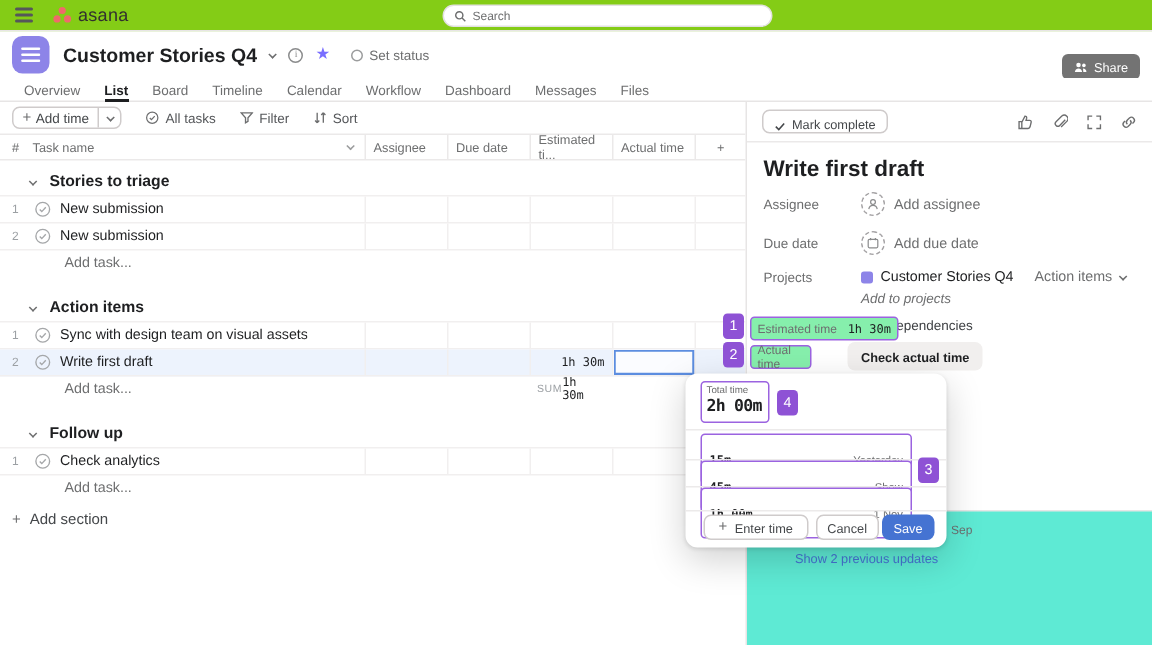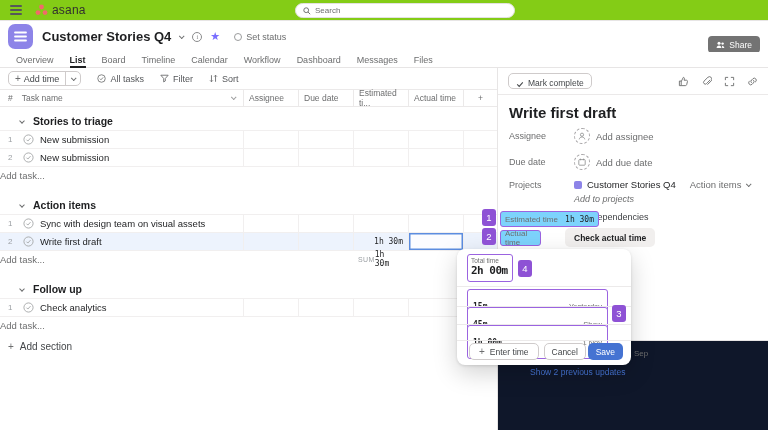--- a/index.html
+++ b/index.html
@@ -58,21 +58,21 @@
   .trow { height:18px; display:flex; align-items:stretch; border-bottom:1px solid #f1efef; font-size:9.5px; }
   .trow .c-cell, .trow .c-plus { border-left:1px solid #f1efef; padding:0; }
   .rnum { width:16px; padding-left:8px; color:#9ca0a4; font-size:8px; display:flex; align-items:center; flex:none; }
   .rcheck { margin-left:7px; display:flex; align-items:center; }
   .rtitle { margin-left:6px; white-space:nowrap; overflow:hidden; }
   .trow.selected { background:#edf3fd; }
   .cell-time { justify-content:flex-end !important; padding-right:5px !important; font-size:8px; display:flex; align-items:center; }
   .cell-selected { box-shadow: inset 0 0 0 1.5px #5c8de0; background:#fbfcff; }
 
   .addrow { height:16px; display:flex; align-items:center; font-size:9.5px; color:#6d6e6f; }
-  .addrow .c-name { }
+  .addrow .c-name { padding-left:43px; }
   .addrow .c-cell, .addrow .c-plus { border-left:none; }
   .sumcell { display:flex; justify-content:space-between; align-items:center; padding:0 5px 0 5px !important; }
   .sum-lbl { font-size:7px; letter-spacing:.4px; color:#9ca0a4; }
   .sum-val { font-size:8px; color:#1e1f21; }
 
   .add-section { display:flex; align-items:center; gap:6px; margin-top:8px; padding-left:8px; font-size:10px; color:#44474a; cursor:pointer; }
   .plus-glyph { font-size:10px; color:#6d6e6f; }
 
   
   .panel { position:absolute; top:68px; left:497px; right:0; bottom:0; background:#fff; border-left:1px solid #e7e5e5; }
@@ -83,21 +83,21 @@
   .fields { padding:0 11px; font-size:9.5px; }
   .frow { display:flex; align-items:center; }
   .flabel { width:65px; color:#6d6e6f; font-size:9px; flex:none; }
   .dashed-circle { width:16px; height:16px; border:1px dashed #a6a4a6; border-radius:50%; display:flex; align-items:center; justify-content:center; margin-right:6px; flex:none; }
   .fval-gray { color:#6d6e6f; }
   .proj-dot { width:8px; height:8px; background:#8d84e8; border-radius:2px; margin-right:5px; flex:none; }
   .proj-sec { color:#6d6e6f; display:flex; align-items:center; gap:5px; margin-left:14px; }
   .sub-link { margin-left:65px; color:#6d6e6f; font-size:9px;font-style:italic; }
   .dep-val { font-size:9px; color:#3f4144; }
 
-  .time-box { position:absolute; border:1.5px solid #9b63e0; border-radius:3px; display:flex; align-items:center; justify-content:space-between; padding:0 4px; background:#7dd3fc; }
+  .time-box { position:absolute; border:1.5px solid #9b63e0; border-radius:3px; display:flex; align-items:center; justify-content:space-between; padding:0 4px; background:#86efac; }
   .est-box { left:2px; top:143px; width:99px; height:16px; }
   .act-box { left:2px; top:162px; width:41px; height:16px; }
   .tb-label { font-size:8px; color:#6d6e6f; }
   .tb-value { font-size:8px; color:#1e1f21; }
   .enter-actual { position:absolute; left:67px; top:160px; height:19px; background:#f1efee; border:none; border-radius:5px; font-size:8.5px; font-weight:bold; color:#1e1f21; display:flex; align-items:center; padding:0 9px; cursor:pointer; font-family:inherit; }
 
   .badge { position:absolute; width:14px; height:17px; background:#8e52d5; border-radius:3px; color:#fff; font-size:9.5px; display:flex; align-items:center; justify-content:center; z-index:8; }
   .badge-1 { left:-16px; top:141px; }
   .badge-2 { left:-16px; top:160px; }
 
@@ -110,21 +110,21 @@
   .p-div { position:absolute; left:0; right:0; height:1px; background:#eceaea; }
   .p-row { position:absolute; left:10px; width:141px; height:15px; border:1.5px solid #9b63e0; border-radius:3px; display:flex; justify-content:space-between; align-items:center; padding:16px 5px; background:#fff; }
   .p-dur { font-size:8px; font-weight:bold; }
   .p-date { font-size:7.5px; color:#6d6e6f; font-family:"Liberation Sans", sans-serif; font-weight:normal; }
   .badge-3 { left:155px; top:56px; }
   .enter-time { position:absolute; left:12px; top:94px; height:17px; border:1px solid #cfcbcb; background:#fff; border-radius:5px; font-size:8.5px; color:#44474a; display:flex; align-items:center; gap:5px; padding:0 9px; cursor:pointer; font-family:inherit; }
   .cancel-btn { position:absolute; right:45px; top:94px; height:17px; border:1px solid #cfcbcb; background:#fff; border-radius:5px; font-size:8.5px; color:#44474a; display:flex; align-items:center; padding:0 7px; cursor:pointer; font-family:inherit; }
   .save-btn { position:absolute; right:8px; top:94px; height:17px; border:none; background:#4573d2; color:#fff; border-radius:5px; font-size:8.5px; display:flex; align-items:center; padding:0 8px; cursor:pointer; font-family:inherit; }
 
   
-  .comments { position:absolute; left:0; right:0; top:272px; bottom:0; background:#0f172a; border-top:1px solid #e7e5e5; }
+  .comments { position:absolute; left:0; right:0; top:272px; bottom:0; background:#5eead4; border-top:1px solid #e7e5e5; }
   .comment-date { position:absolute; left:136px; top:8px; font-size:8px; color:#6d6e6f; }
   .show-updates { position:absolute; left:32px; top:26px; font-size:8.5px; color:#4573d2; cursor:pointer; }
 </style>
 </head>
 <body>
 
 <div class="topbar">
   <div class="hamburger">
       <span></span>
       <span></span>

